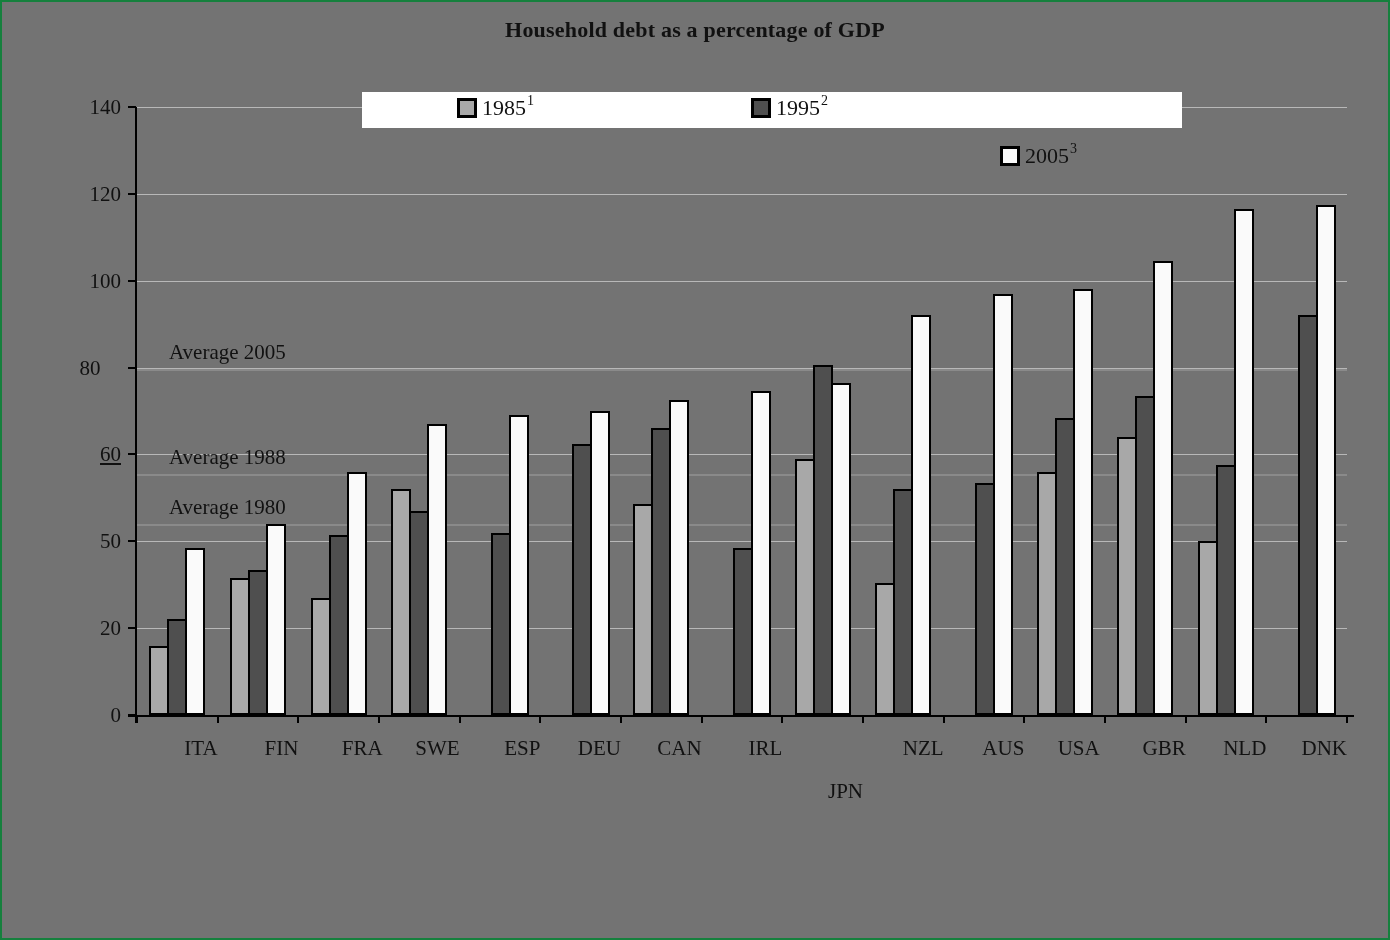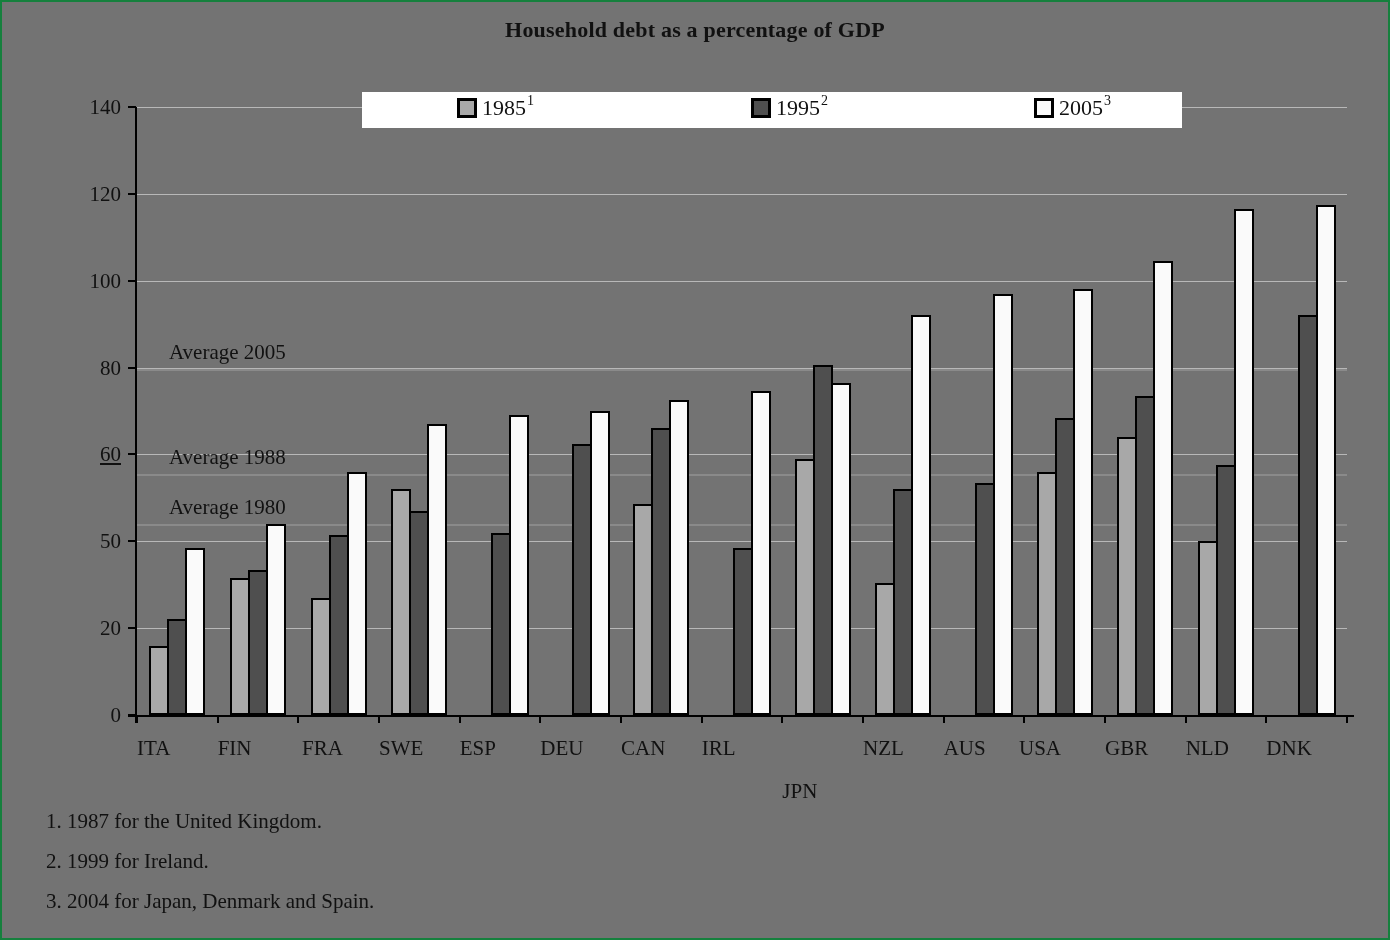--- a/index.html
+++ b/index.html
@@ -54,21 +54,21 @@
   }
   .bar {
     width:20px; border:2px solid #000; flex:0 0 20px;
   }
   .bar + .bar { margin-left:-2px; }
   .bar-empty {
     width:20px; flex:0 0 20px; height:0; border:none; visibility:hidden;
   }
   .cat-label {
     position:absolute; top:628px; height:26px; line-height:26px;
-    text-align:left; font-size:21px;
+    text-align:right; font-size:21px;
   }
   .legend {
     position:absolute; left:360px; top:90px; width:820px; height:36px;
     background:#fff; z-index:6;
   }
   .legend-item {
     position:absolute; top:3px; display:flex; align-items:center;
   }
   .legend-swatch {
     width:20px; height:20px; border:3px solid #000; margin-right:5px;
@@ -95,21 +95,21 @@
       <div class="y-tick" style="bottom: 85.8571px;"></div>
       <div class="y-tick-label" style="bottom: 73.8571px;">20</div>
       <div class="gridline" style="bottom: 172.714px; background: rgb(184, 184, 184);"></div>
       <div class="y-tick" style="bottom: 172.714px;"></div>
       <div class="y-tick-label" style="bottom: 160.714px;">50</div>
       <div class="gridline" style="bottom: 259.571px; background: rgb(184, 184, 184);"></div>
       <div class="y-tick" style="bottom: 259.571px;"></div>
       <div class="y-tick-label" style="bottom: 247.571px; text-decoration: underline;">60</div>
       <div class="gridline" style="bottom: 346.429px; background: rgb(184, 184, 184);"></div>
       <div class="y-tick" style="bottom: 346.429px;"></div>
-      <div class="y-tick-label" style="bottom: 334.429px;">80</div>
+      <div class="y-tick-label" style="bottom: 334.429px; text-align: center;">80</div>
       <div class="gridline" style="bottom: 433.286px; background: rgb(184, 184, 184);"></div>
       <div class="y-tick" style="bottom: 433.286px;"></div>
       <div class="y-tick-label" style="bottom: 421.286px;">100</div>
       <div class="gridline" style="bottom: 520.143px; background: rgb(184, 184, 184);"></div>
       <div class="y-tick" style="bottom: 520.143px;"></div>
       <div class="y-tick-label" style="bottom: 508.143px;">120</div>
       <div class="gridline" style="bottom: 607px; background: rgb(184, 184, 184);"></div>
       <div class="y-tick" style="bottom: 607px;"></div>
       <div class="y-tick-label" style="bottom: 595px;">140</div>
       <div class="ref-line" style="bottom: 343.823px; background: rgb(138, 138, 138);"></div>
@@ -228,24 +228,19 @@
 
   <div class="legend">
       <div class="legend-item" style="left: 95px;">
         <div class="legend-swatch" style="background: rgb(168, 168, 168);"></div>
         <div class="legend-label">1985<sup>1</sup></div>
       </div>
       <div class="legend-item" style="left: 369px; margin-left: 20px;">
         <div class="legend-swatch" style="background: rgb(79, 79, 79);"></div>
         <div class="legend-label">1995<sup>2</sup></div>
       </div>
-      <div class="legend-item" style="left: 672px;">
+      <div class="legend-item" style="left: 638px; margin-top: 48px;">
         <div class="legend-swatch" style="background: rgb(250, 250, 250);"></div>
         <div class="legend-label">2005<sup>3</sup></div>
       </div>
     </div>
 
-  <div class="footnotes">
-      <div class="footnote">1. 1987 for the United Kingdom.</div>
-      <div class="footnote">2. 1999 for Ireland.</div>
-      <div class="footnote">3. 2004 for Japan, Denmark and Spain.</div>
-    </div>
 </div>
 
 </body></html>

